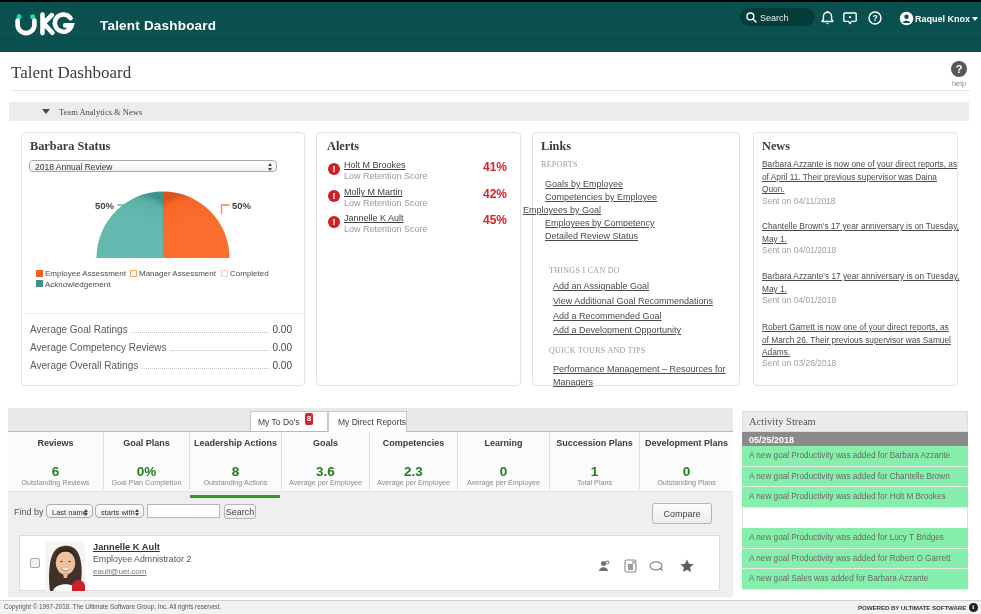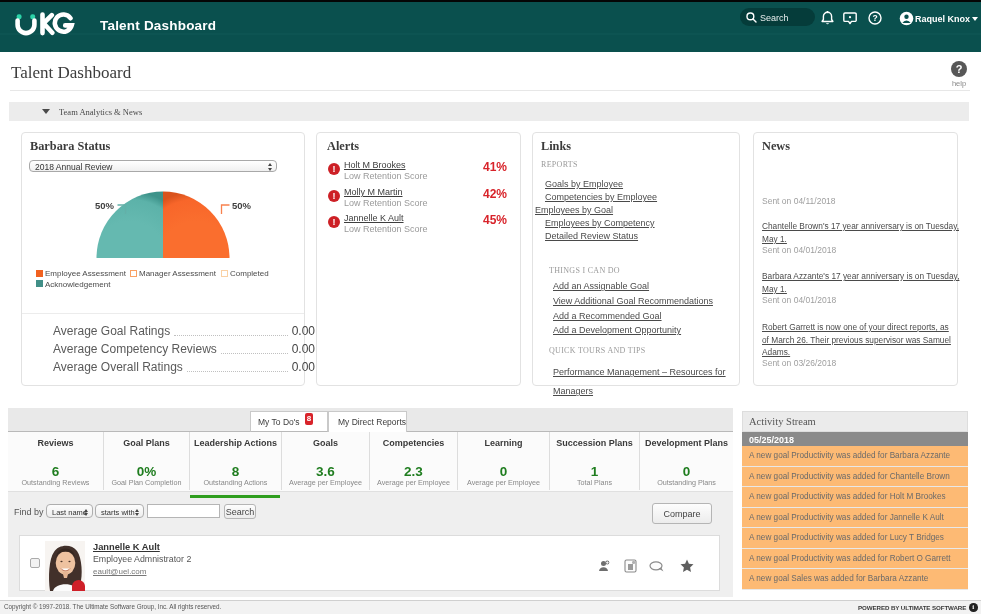--- a/index.html
+++ b/index.html
@@ -140,33 +140,34 @@
 <div class="alert-ic" style="left:328px;top:216px;">!</div>
 <a class="abs lnk" style="left:344px;top:213px;font-size:9px;color:#3d3d3d;">Jannelle K Ault</a>
 <div class="abs" style="left:344px;top:223.5px;font-size:9px;color:#9a9a9a;">Low Retention Score</div>
 <div class="abs pct" style="left:457px;top:213px;">45%</div>
 
 <div class="card" style="left:532px;top:132px;width:208px;height:254px;"></div>
 <div class="abs ctitle" style="left:541px;top:139px;">Links</div>
 <div class="abs glabel" style="left:541px;top:160px;">REPORTS</div>
 <a class="abs lnk l9" style="left:545px;top:179px;">Goals by Employee</a>
 <a class="abs lnk l9" style="left:545px;top:192px;">Competencies by Employee</a>
-<a class="abs lnk l9" style="left:535px;top:205px;">Employees by Goal</a>
+<a class="abs lnk l9" style="left:523px;top:205px;">Employees by Goal</a>
 <a class="abs lnk l9" style="left:545px;top:218px;">Employees by Competency</a>
 <a class="abs lnk l9" style="left:545px;top:231px;">Detailed Review Status</a>
 <div class="abs glabel" style="left:549px;top:266px;">THINGS I CAN DO</div>
 <a class="abs lnk l9" style="left:553px;top:281px;">Add an Assignable Goal</a>
 <a class="abs lnk l9" style="left:553px;top:296px;">View Additional Goal Recommendations</a>
 <a class="abs lnk l9" style="left:553px;top:311px;">Add a Recommended Goal</a>
 <a class="abs lnk l9" style="left:553px;top:325px;">Add a Development Opportunity</a>
 <div class="abs glabel" style="left:549px;top:346px;">QUICK TOURS AND TIPS</div>
-<a class="abs lnk l9" style="left:553px;top:363px;line-height:19px;display:block;white-space:nowrap;">Performance Management – Resources for<br>Managers</a>
+<a class="abs lnk l9" style="left:553px;top:363px;line-height:13px;display:block;white-space:nowrap;">Performance Management – Resources for<br>Managers</a>
 
 <div class="card" style="left:753px;top:132px;width:205px;height:254px;"></div>
 <div class="abs ctitle" style="left:762px;top:139px;">News</div>
+<a class="abs lnk newsl" style="left:762px;top:158px;">Barbara Azzante is now one of your direct reports, as<br>of April 11. Their previous supervisor was Daina<br>Quon.</a>
 <div class="abs sent" style="left:762px;top:196px;">Sent on 04/11/2018</div>
 <a class="abs lnk newsl" style="left:762px;top:220px;">Chantelle Brown's 17 year anniversary is on Tuesday,<br>May 1.</a>
 <div class="abs sent" style="left:762px;top:245px;">Sent on 04/01/2018</div>
 <a class="abs lnk newsl" style="left:762px;top:270px;">Barbara Azzante's 17 year anniversary is on Tuesday,<br>May 1.</a>
 <div class="abs sent" style="left:762px;top:295px;">Sent on 04/01/2018</div>
 <a class="abs lnk newsl" style="left:762px;top:321px;">Robert Garrett is now one of your direct reports, as<br>of March 26. Their previous supervisor was Samuel<br>Adams.</a>
 <div class="abs sent" style="left:762px;top:358px;">Sent on 03/26/2018</div>
 
 <div class="abs" style="left:8px;top:408px;width:725px;height:189px;background:#efefef;"></div>
 
@@ -265,33 +266,32 @@
     </svg>
 
 <div class="abs" style="left:742px;top:411px;width:226px;height:179px;background:#fff;border:1px solid #ddd;"></div>
 <div class="abs" style="left:742px;top:411px;width:226px;height:21px;background:#ebebeb;border:1px solid #ddd;"></div>
 <div class="abs serif" style="left:749px;top:415.5px;font-size:10.5px;color:#555;">Activity Stream</div>
 <div class="abs" style="left:742px;top:432px;width:226px;height:14px;background:#8a8a8a;"></div>
 <div class="abs" style="left:749px;top:434.5px;font-size:9px;font-weight:bold;color:#fff;">05/25/2018</div>
 <div class="abs actrow" style="top:446px;">A new goal Productivity was added for Barbara Azzante</div>
 <div class="abs actrow" style="top:466.5px;">A new goal Productivity was added for Chantelle Brown</div>
 <div class="abs actrow" style="top:487px;">A new goal Productivity was added for Holt M Brookes</div>
-<div class="abs actrow" style="top:507.5px;">A new goal Productivity was added for Jannelle K Ault</div>
 <div class="abs actrow" style="top:548.5px;">A new goal Productivity was added for Robert O Garrett</div>
 <div class="abs actrow" style="top:528px;">A new goal Productivity was added for Lucy T Bridges</div>
 <div class="abs actrow" style="top:569px;">A new goal Sales was added for Barbara Azzante</div>
 
 <div class="abs" style="left:0;top:600px;width:981px;height:14px;background:#f2f2f2;border-top:1px solid #cfcfcf;"></div>
 <div class="abs" style="left:4px;top:603px;font-size:6.3px;color:#555;white-space:nowrap;">Copyright © 1997-2018. The Ultimate Software Group, Inc. All rights reserved.</div>
 <div class="abs" style="left:858px;top:603.5px;font-size:6.2px;font-weight:bold;color:#3a3a3a;letter-spacing:-0.1px;white-space:nowrap;">POWERED BY ULTIMATE SOFTWARE</div>
 <div class="abs" style="left:969px;top:603px;width:8.5px;height:8.5px;border-radius:50%;background:#222;color:#fff;font-size:7px;font-weight:bold;text-align:center;line-height:9px;font-family:'Liberation Serif',serif;">i</div>
 
 </div>
 <style>
-.avgrow { display:flex; align-items:flex-end; font-size:12px; color:#5a5a5a;margin-left:23px; }
+.avgrow { display:flex; align-items:flex-end; font-size:10px; color:#5a5a5a; }
 .avgrow i { flex:1; border-bottom:1px dotted #c0c0c0; margin:0 4px 2.5px 4px; }
 .avgrow b { font-weight:normal; color:#444; }
 .alert-ic { position:absolute; width:12px; height:12px; border-radius:50%; background:#cd2026;
   color:#fff; font-size:9px; font-weight:bold; text-align:center; line-height:12px; }
 .pct { width:50px; text-align:right; font-size:12px; font-weight:bold; color:#d8232a; }
 .glabel { font-family:"Liberation Serif", serif; font-size:8px; color:#9a9a9a; letter-spacing:0.3px; }
 .l9 { font-size:9px; }
 .newsl { font-size:8.3px; line-height:12.6px; display:block; color:#555; white-space:nowrap; }
 .sent { font-size:8.5px; color:#9e9e9e; }
 .statcol { position:absolute; top:432px; height:58px; border-right:1px solid #ddd; text-align:center; }
@@ -300,15 +300,15 @@
 .statcol b { position:absolute; top:32px; left:0; right:0; font-size:13.5px; color:#1f7d1f; }
 .statcol span { position:absolute; top:46px; left:0; right:0; font-size:7.2px; color:#888; white-space:nowrap; }
 .selbox { height:14px; border:1px solid #aeaeae; border-radius:4px; background:linear-gradient(#fdfdfd,#eee);
   font-size:7.5px; color:#333; padding:3px 8px 0 5px; white-space:nowrap; }
 .selbox:before { content:""; position:absolute; right:4px; top:3.5px; width:0; height:0;
   border-left:2.5px solid transparent; border-right:2.5px solid transparent; border-bottom:3px solid #444; }
 .selbox:after { content:""; position:absolute; right:4px; top:8px; width:0; height:0;
   border-left:2.5px solid transparent; border-right:2.5px solid transparent; border-top:3px solid #444; }
 .btn { height:15px; border:1px solid #b5b5b5; border-radius:3px; background:linear-gradient(#fdfdfd,#ececec);
   font-size:9px; color:#444; text-align:center; line-height:15px; }
-.actrow { left:742px; width:226px; height:20.5px; border-bottom:1px solid #e8e8e8; background:#fdba74;
+.actrow { left:742px; width:226px; height:20.5px; border-bottom:1px solid #e8e8e8; background:#86efac;
   font-size:8.2px; color:#6a6a6a; padding:5px 0 0 7px; white-space:nowrap; overflow:hidden; }
 </style>
 
 </body></html>

